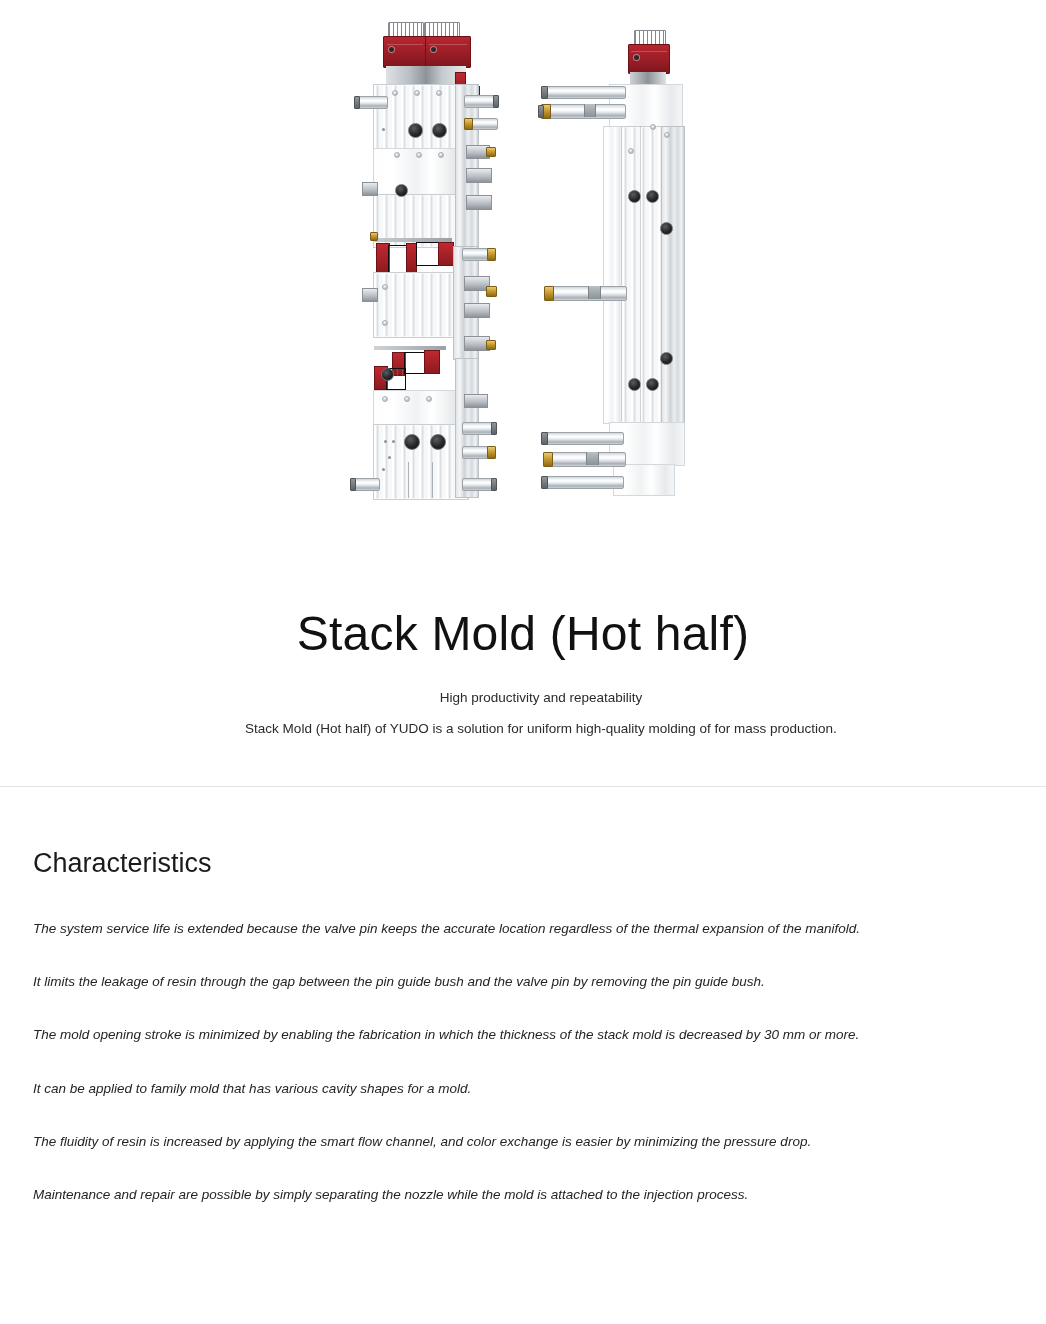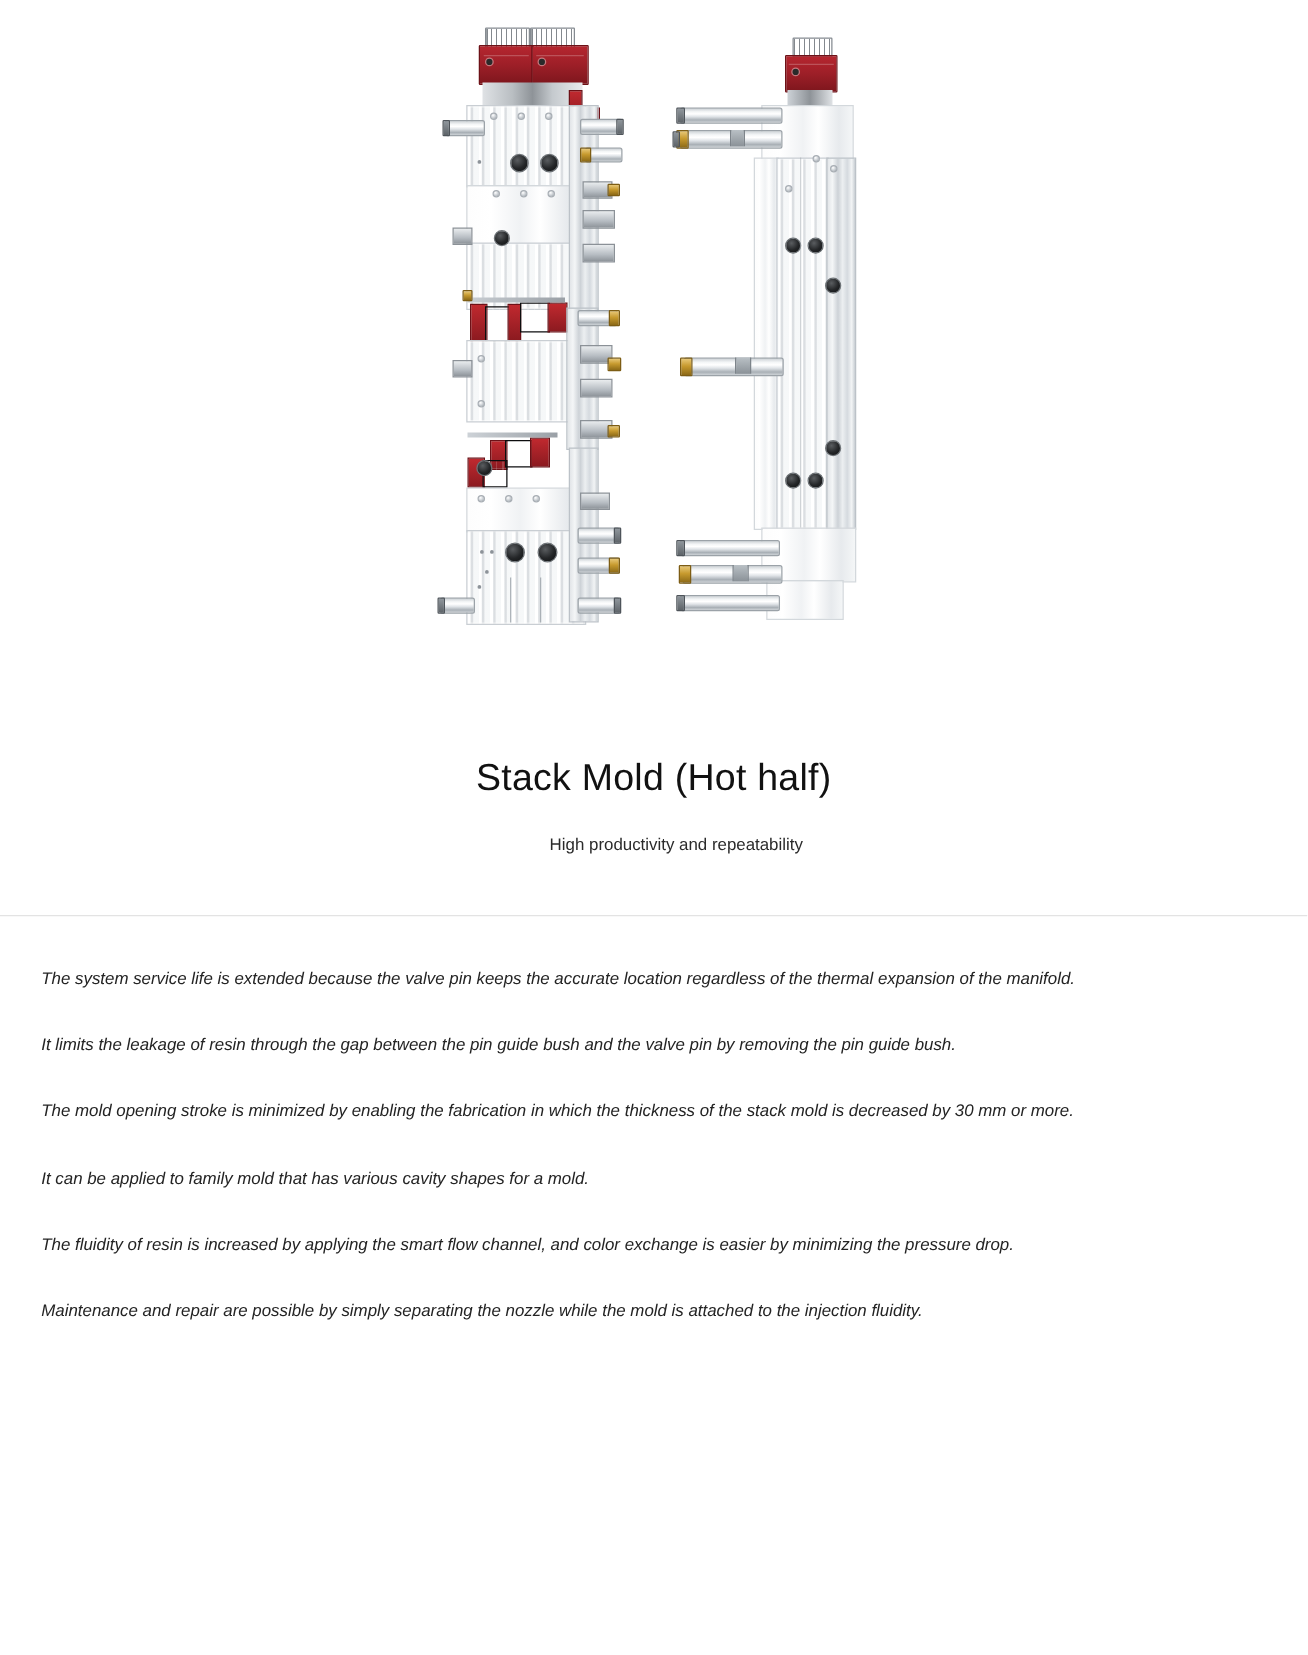--- a/index.html
+++ b/index.html
@@ -156,21 +156,21 @@
     background: #8d9399;
     border-radius: 50%;
   }
 
   
   .title-block {
     text-align: center;
     margin-top: 44px;
   }
   .product-title {
-    font-size: 30px;
+    font-size: 48px;
     font-weight: 400;
     color: #111111;
     letter-spacing: .2px;
     margin: 0;
     line-height: 1.25;
   }
   .intro {
     margin: 24px 0 0 0;
     text-align: center;
   }
@@ -365,26 +365,28 @@
     </div>
   </div>
 </div>
 
 <div class="title-block">
   <h1 class="product-title">Stack Mold (Hot half)</h1>
 </div>
 
 <div class="intro">
   <p>High productivity and repeatability</p>
+  <p>Stack Mold (Hot half) of YUDO is a solution for uniform high-quality molding of for mass production.</p>
 </div>
 
 <div class="divider"></div>
 
 <div class="section">
+  <h2 class="section-title">Characteristics</h2>
   <ul class="char-list">
     <li>The system service life is extended because the valve pin keeps the accurate location regardless of the thermal expansion of the manifold.</li>
     <li>It limits the leakage of resin through the gap between the pin guide bush and the valve pin by removing the pin guide bush.</li>
     <li>The mold opening stroke is minimized by enabling the fabrication in which the thickness of the stack mold is decreased by 30 mm or more.</li>
     <li>It can be applied to family mold that has various cavity shapes for a mold.</li>
     <li>The fluidity of resin is increased by applying the smart flow channel, and color exchange is easier by minimizing the pressure drop.</li>
-    <li>Maintenance and repair are possible by simply separating the nozzle while the mold is attached to the injection fluidity.</li>
+    <li>Maintenance and repair are possible by simply separating the nozzle while the mold is attached to the injection process.</li>
   </ul>
 </div>
 
 </body></html>

